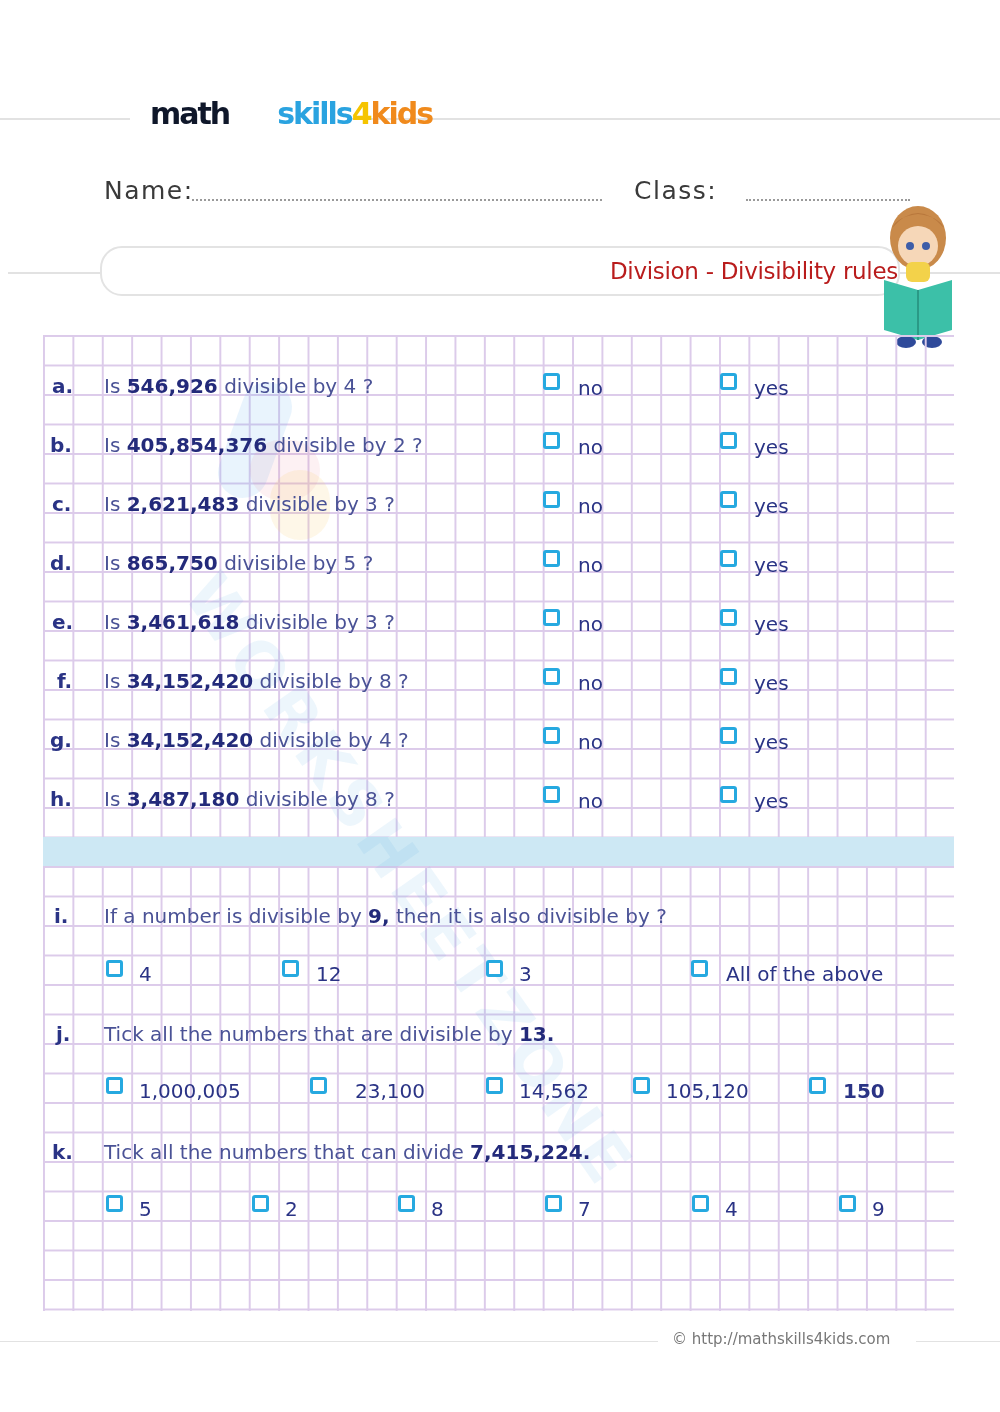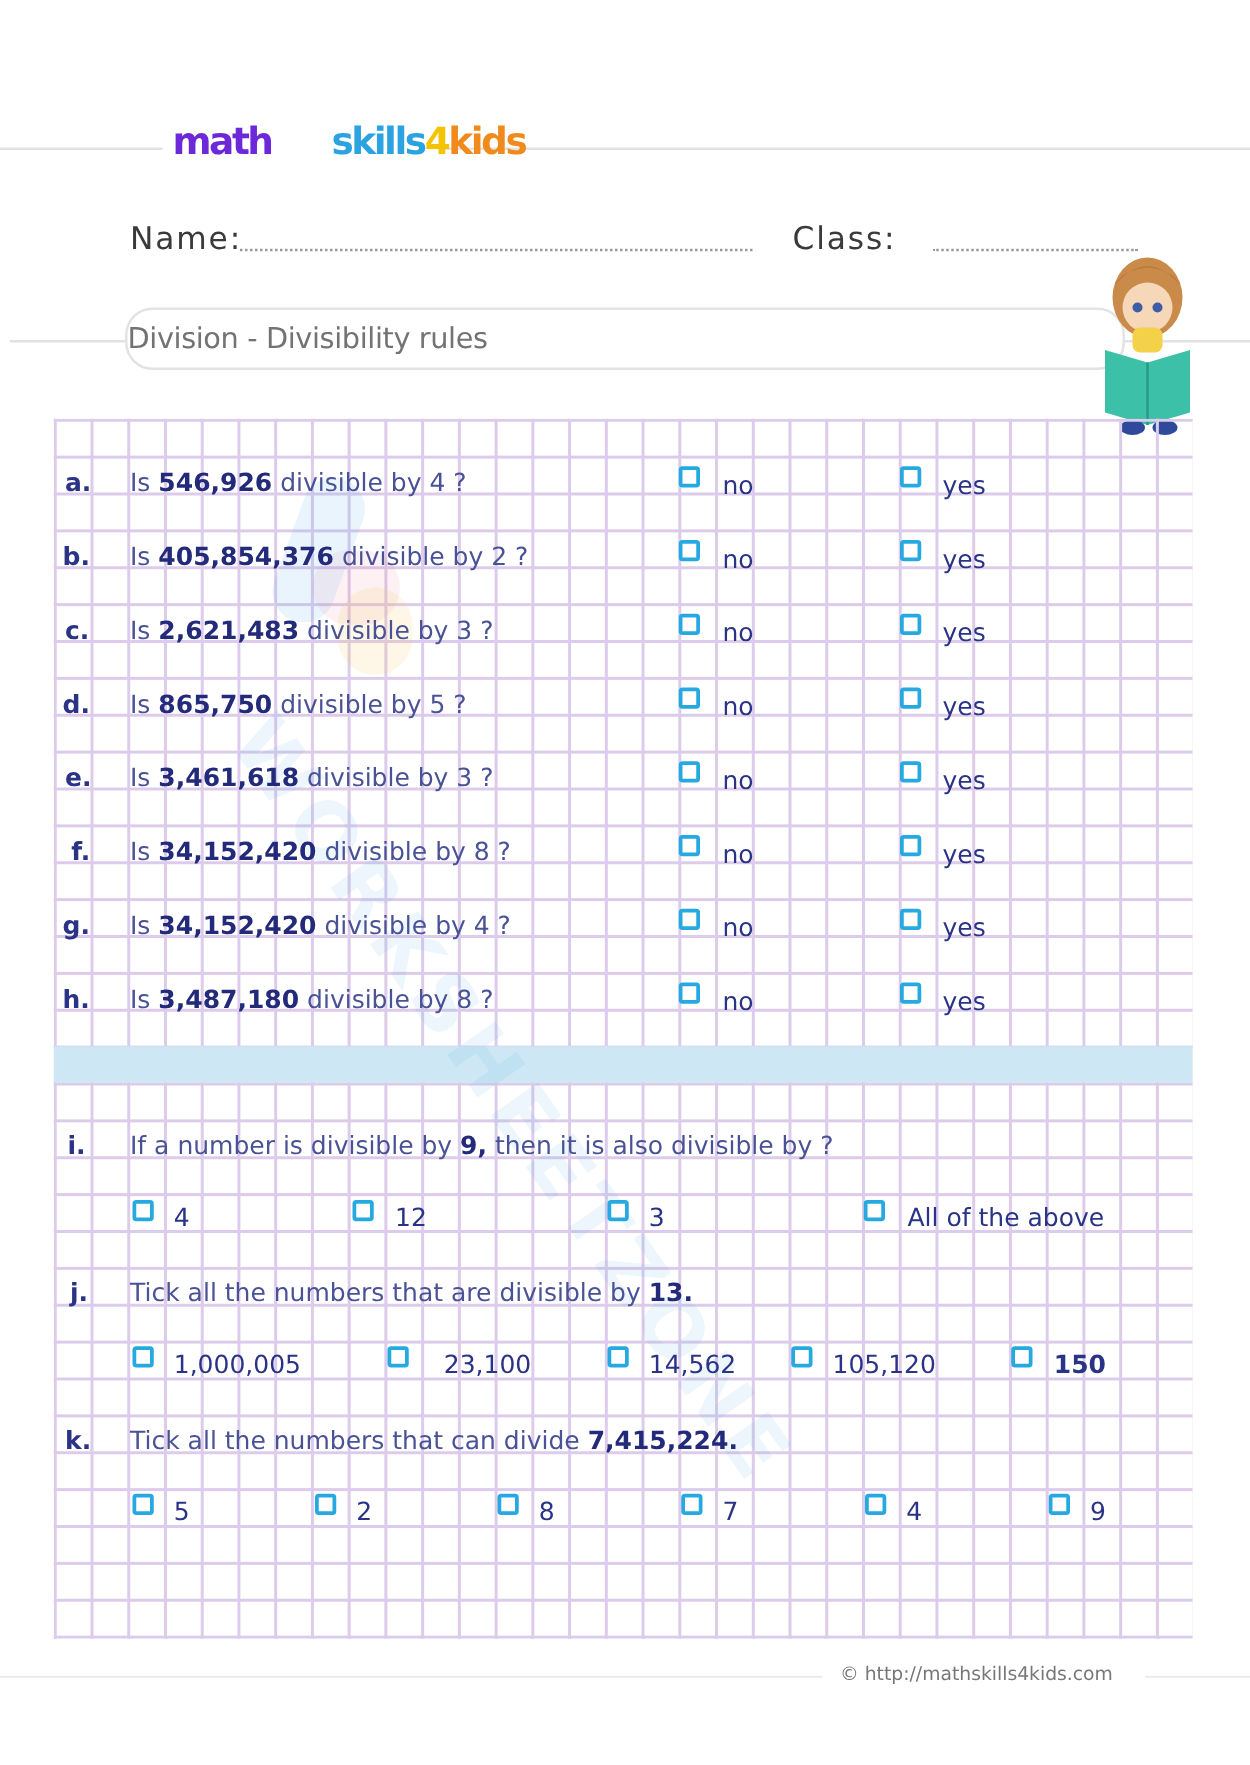--- a/index.html
+++ b/index.html
@@ -1,26 +1,26 @@
 <!DOCTYPE html>
 <html><head>
 <meta charset="utf-8">
 <style>
   html,body{margin:0;padding:0;background:#fff;}
   body{width:1000px;height:1412px;position:relative;overflow:hidden;font-family:"DejaVu Sans",sans-serif;}
   .hline{position:absolute;height:2px;background:#e2e2e2;}
   .logo{position:absolute;left:138px;top:96px;font-size:30px;font-weight:bold;letter-spacing:-2px;font-family:"DejaVu Sans",sans-serif;}
-  .logo .m{color:#6d28d9;}
+  .logo .m{color:#0f172a;margin-left:12px;}
   .logo .s{color:#2aa3e0;margin-left:48px;}
   .logo .f{color:#f5c400;}
   .logo .k{color:#f08a1c;}
   .namerow{position:absolute;top:176px;font-family:"DejaVu Sans",sans-serif;font-size:25px;color:#3a3a3a;letter-spacing:1.5px;font-weight:normal;}
   .dots{position:absolute;border-bottom:2px dotted #9a9a9a;height:0;}
   .titlebox{position:absolute;left:100px;top:246px;width:800px;height:50px;border:2px solid #e3e3e3;border-radius:22px;box-sizing:border-box;}
-  .title{position:absolute;left:0;right:0;top:10px;text-align:left;color:#737373;font-size:23px;font-family:"DejaVu Sans",sans-serif;letter-spacing:-0.3px;}
+  .title{position:absolute;left:0;right:0;top:10px;text-align:right;color:#b91c1c;font-size:23px;font-family:"DejaVu Sans",sans-serif;letter-spacing:-0.3px;}
   .girl{position:absolute;left:878px;top:198px;width:80px;height:152px;}
   .grid{position:absolute;left:43px;top:335px;width:911px;height:976px;
     background-image:
       linear-gradient(to right, #dccbea 2px, transparent 2px),
       linear-gradient(to bottom, #dccbea 2px, transparent 2px);
     background-size:29.4px 29.5px;}
   .band{position:absolute;left:43px;top:837px;width:911px;height:29px;background:#cde8f4;}
   .watermark{position:absolute;left:230px;top:560px;font-size:64px;font-weight:bold;color:rgba(80,170,230,0.10);transform:rotate(55deg);transform-origin:left top;letter-spacing:6px;white-space:nowrap;}
   .wm-blob1{position:absolute;left:230px;top:380px;width:50px;height:120px;border-radius:30px;background:rgba(110,180,240,0.15);transform:rotate(20deg);}
   .wm-blob2{position:absolute;left:250px;top:440px;width:70px;height:60px;border-radius:30px;background:rgba(240,120,140,0.10);}

